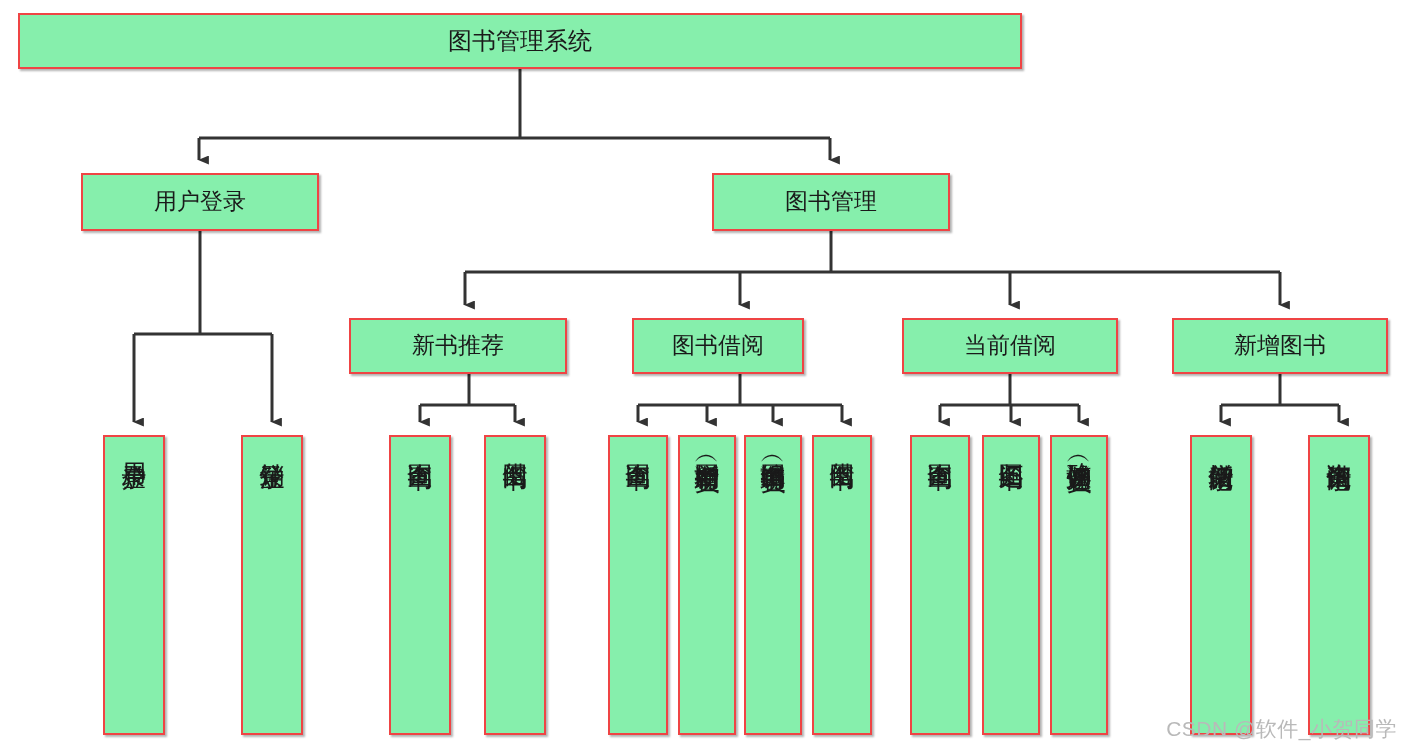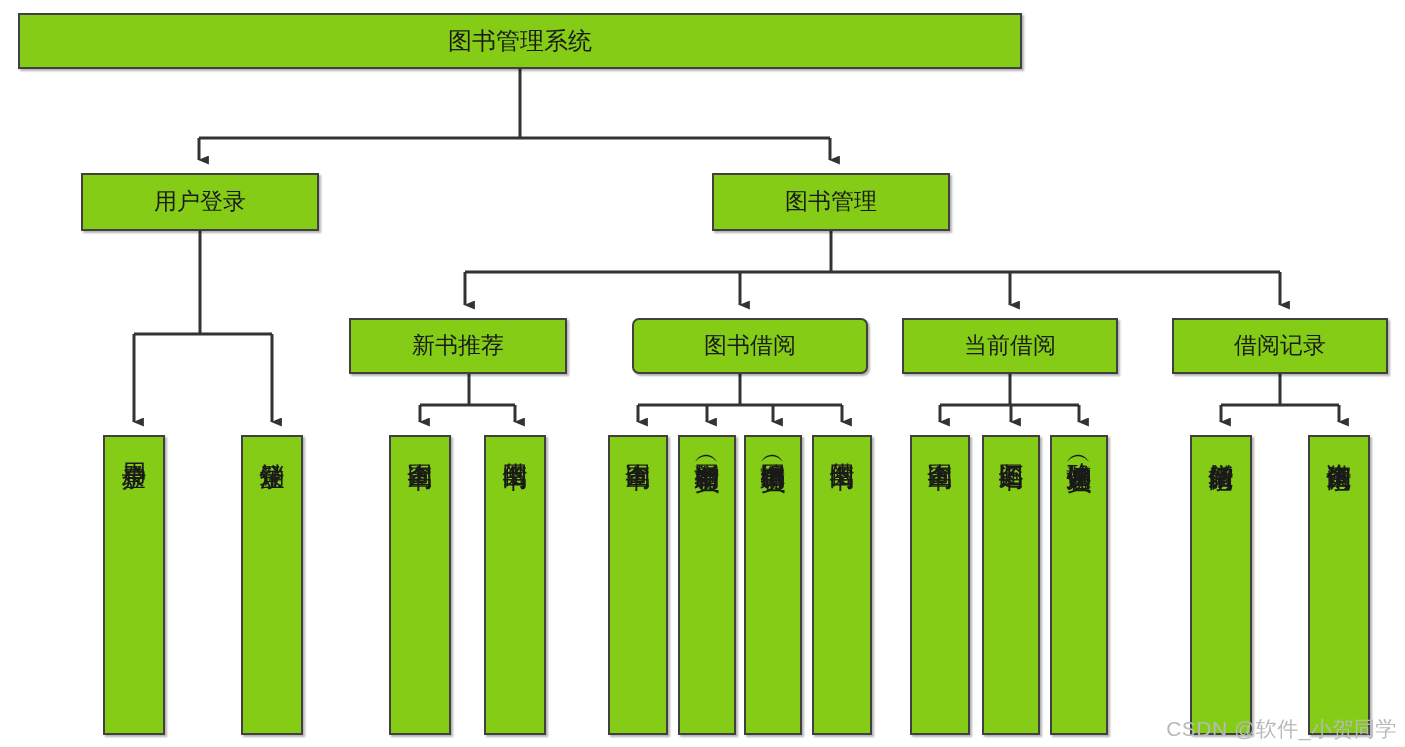--- a/index.html
+++ b/index.html
@@ -22,22 +22,22 @@
     position: absolute;
     left: 0;
     top: 0;
     width: 1405px;
     height: 747px;
     pointer-events: none;
   }
   .node {
     position: absolute;
     box-sizing: border-box;
-    background: #84cc16;
-    border: 2px solid #404040;
+    background: #86efac;
+    border: 2px solid #ef4444;
     box-shadow: 2px 2px 2px rgba(0,0,0,0.30);
     display: flex;
     align-items: center;
     justify-content: center;
     color: #1a1a1a;
   }
   .node-label {
     display: block;
     text-align: center;
     line-height: 1.18;
@@ -137,28 +137,28 @@
   <div class="node horiz" style="left:81px; top:173px; width:238px; height:58px;">
     <span class="node-label">用户登录</span>
   </div>
   <div class="node horiz" style="left:712px; top:173px; width:238px; height:58px;align-items:center;">
     <span class="node-label">图书管理</span>
   </div>
 
   <div class="node horiz" style="left:349px; top:318px; width:218px; height:56px;">
     <span class="node-label">新书推荐</span>
   </div>
-  <div class="node horiz" style="left:632px; top:318px; width:236px; height:56px;border-radius:7px;">
+  <div class="node horiz" style="left:632px; top:318px; width:172px; height:56px;">
     <span class="node-label">图书借阅</span>
   </div>
   <div class="node horiz" style="left:902px; top:318px; width:216px; height:56px;">
     <span class="node-label">当前借阅</span>
   </div>
   <div class="node horiz" style="left:1172px; top:318px; width:216px; height:56px;">
-    <span class="node-label">借阅记录</span>
+    <span class="node-label">新增图书</span>
   </div>
 
   <div class="node vert" style="left:103px; top:435px; width:62px; height:300px;">
     <span class="node-label">用户登录</span>
   </div>
   <div class="node vert" style="left:241px; top:435px; width:62px; height:300px;">
     <span class="node-label">注销登录</span>
   </div>
 
   <div class="node vert" style="left:389px; top:435px; width:62px; height:300px;">

